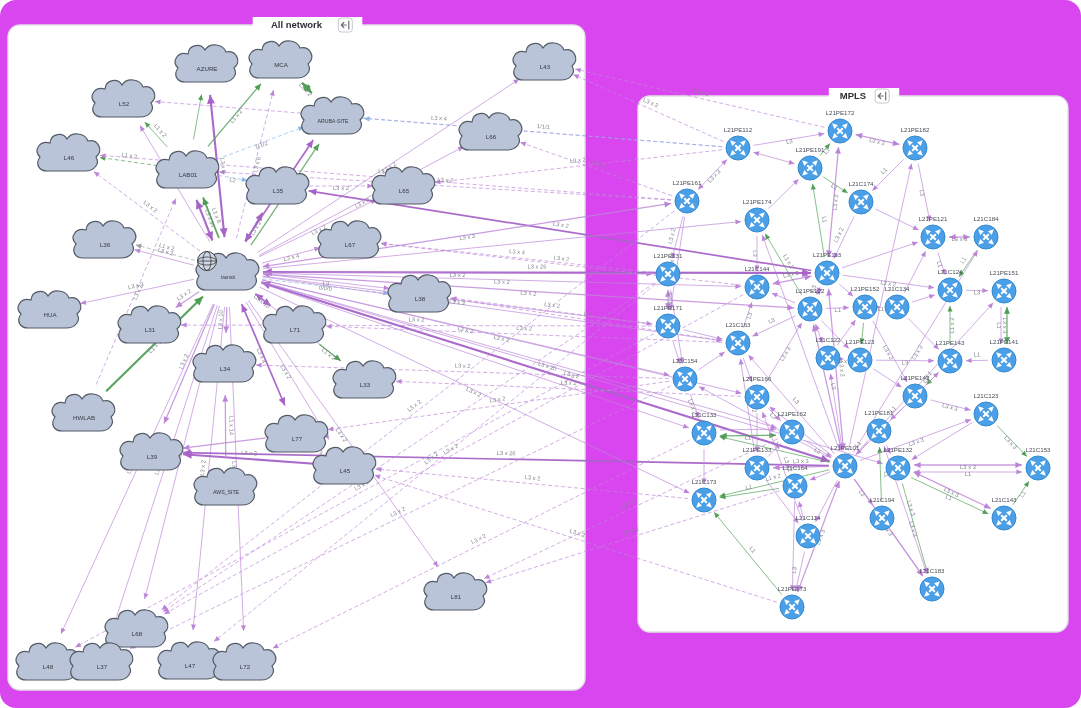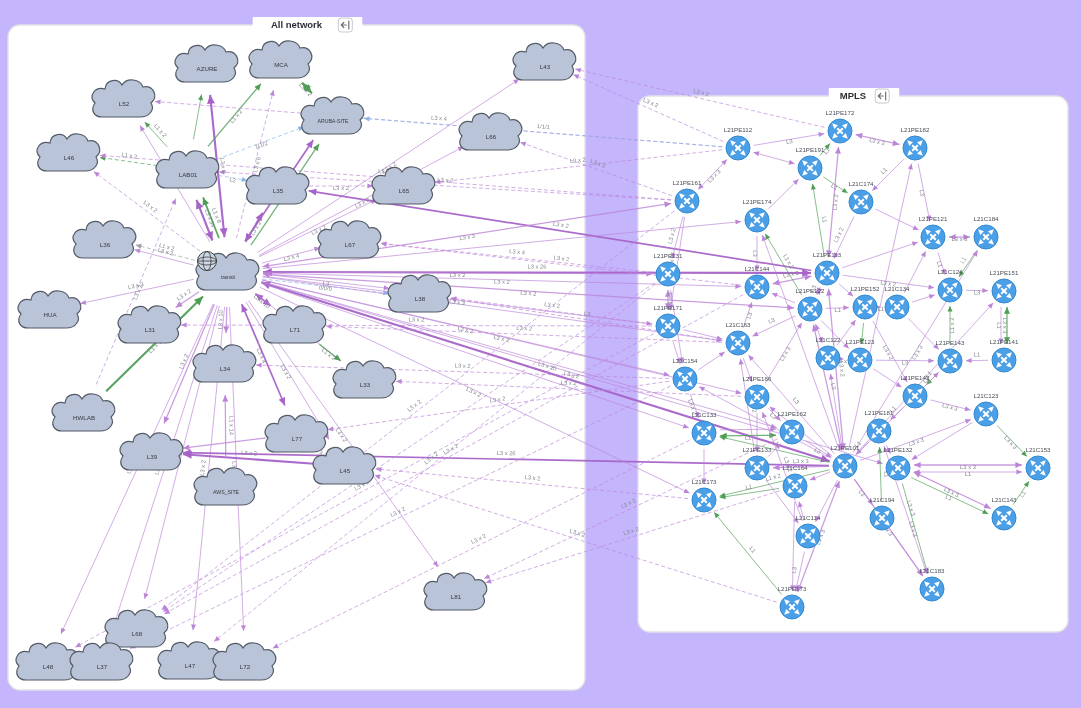--- a/index.html
+++ b/index.html
@@ -1,17 +1,17 @@
 <!DOCTYPE html>
 <html><head>
 <meta charset="utf-8">
 <style>
   html,body{margin:0;padding:0;background:#ffffff;}
-  .canvas{position:relative;width:1081px;height:708px;background:#c4b5fd;overflow:hidden;
-          font-family:"Liberation Sans", sans-serif;}
+  .canvas{position:relative;width:1081px;height:708px;background:#d946ef;overflow:hidden;
+          font-family:"Liberation Sans", sans-serif;border-radius:16px;}
   svg{display:block;}
   svg text{user-select:none;}
   .g-title{font-weight:bold;font-size:9.5px;fill:#2c3036;}
   .edge-label{font-size:5.8px;fill:#82868f;}
   .cloud-label{fill:#353a40;}
   .router-label{font-size:6.2px;fill:#4a4f57;}
 </style>
 </head>
 <body>
 

